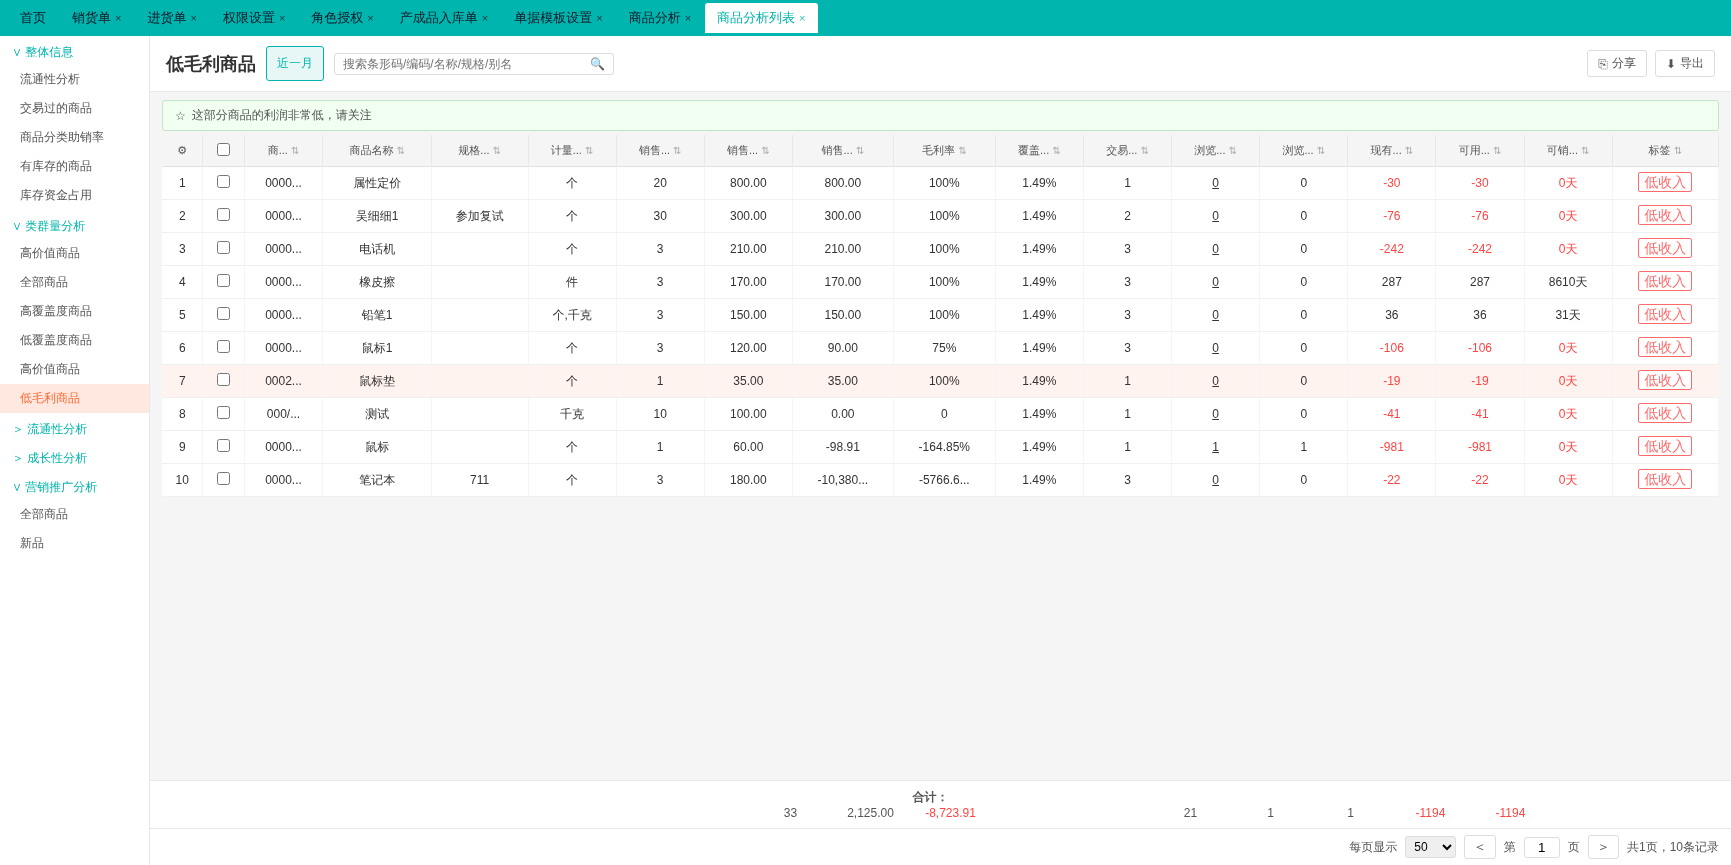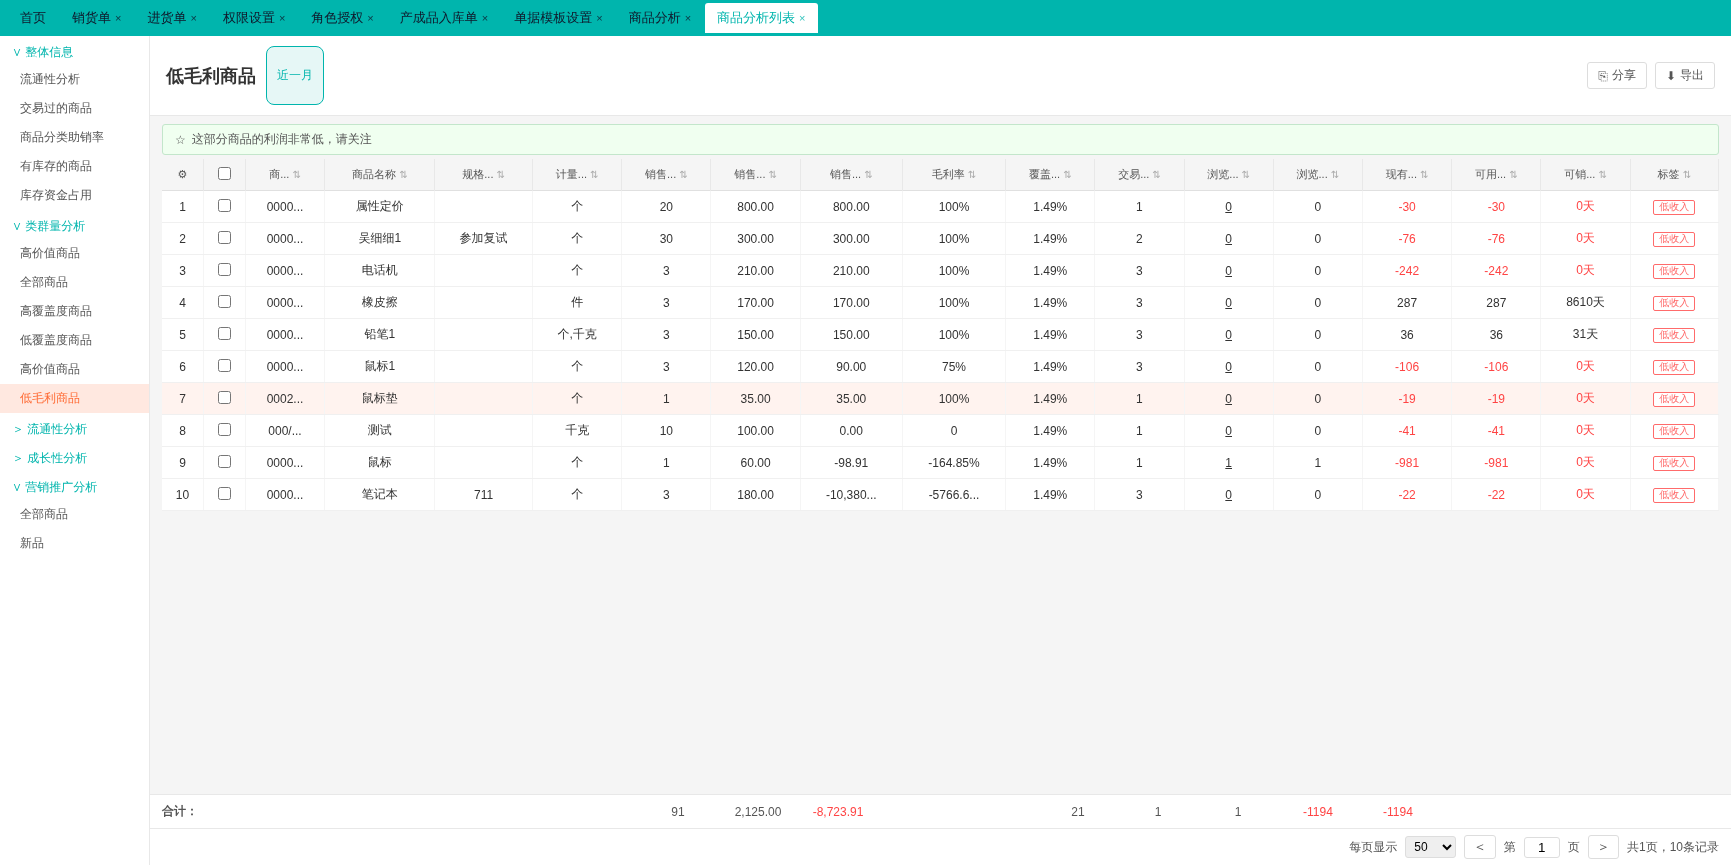--- a/index.html
+++ b/index.html
@@ -76,22 +76,22 @@
     }
     .page-title {
       font-size: 18px;
       font-weight: bold;
       color: #333;
     }
     .filter-btn {
       background: #fff;
       border: 1px solid #00b5ad;
       color: #00b5ad;
-      padding: 20px 10px;
-      border-radius: 8px;
+      padding: 8px 10px;
+      border-radius: 3px;
       cursor: pointer;
       font-size: 12px;
     }
     .filter-btn.active { background: #e6f7f6; }
     .search-box {
       display: flex;
       align-items: center;
       border: 1px solid #ddd;
       border-radius: 3px;
       padding: 3px 8px;
@@ -178,31 +178,31 @@
       white-space: nowrap;
     }
     tbody tr.highlighted { background: #fff3ef; }
 
     .tag-badge {
       background: #fff;
       border: 1px solid #ff6b6b;
       color: #ff6b6b;
       padding: 1px 5px;
       border-radius: 2px;
-      font-size: 10px;
-      font-family: Liberation Mono, monospace;
+      font-size: 14px;
     }
 
     
     .footer-bar {
       background: #fff;
       border-top: 1px solid #e8e8e8;
       padding: 8px 12px;
       display: flex;
       align-items: center;
+      flex-direction: column;
     }
     .total-label { color: #555; margin-right: 20px; font-weight: bold; }
     .total-cells {
       display: flex;
       gap: 0;
     }
     .total-cell {
       min-width: 80px;
       text-align: center;
       padding: 0 6px;
@@ -305,20 +305,24 @@
         <div class="sidebar-group-title toggle-arrow">∨ 营销推广分析</div>
         <div class="sidebar-item">全部商品</div>
         <div class="sidebar-item">新品</div>
       </aside>
 
     <div class="content">
 
       <div class="page-header">
         <span class="page-title">低毛利商品</span>
         <button class="filter-btn active">近一月</button>
+        <div class="search-box">
+          <input type="text" placeholder="搜索条形码/编码/名称/规格/别名" style="">
+          <span style="color:#aaa; cursor:pointer;">🔍</span>
+        </div>
         <div class="header-actions">
           <button class="action-btn">
             <span>⎘</span>
             <span>分享</span>
           </button>
           <button class="action-btn">
             <span>⬇</span>
             <span>导出</span>
           </button>
         </div>
@@ -556,21 +560,21 @@
                 <td style="color: rgb(255, 68, 68);">0天</td>
                 <td><span class="tag-badge">低收入</span></td>
               </tr>
             </tbody>
         </table>
       </div>
 
       <div class="footer-bar">
   <span class="total-label">合计：</span>
   <div class="total-cells" style="display:flex; gap:0; margin-left: 420px;">
-    <span class="total-cell">91</span>
+    <span class="total-cell">33</span>
     <span class="total-cell">2,125.00</span>
     <span class="total-cell" style="color:#ff4444">-8,723.91</span>
     <span class="total-cell"></span>
     <span class="total-cell"></span>
     <span class="total-cell">21</span>
     <span class="total-cell">1</span>
     <span class="total-cell">1</span>
     <span class="total-cell" style="color:#ff4444">-1194</span>
     <span class="total-cell" style="color:#ff4444">-1194</span>
   </div>

